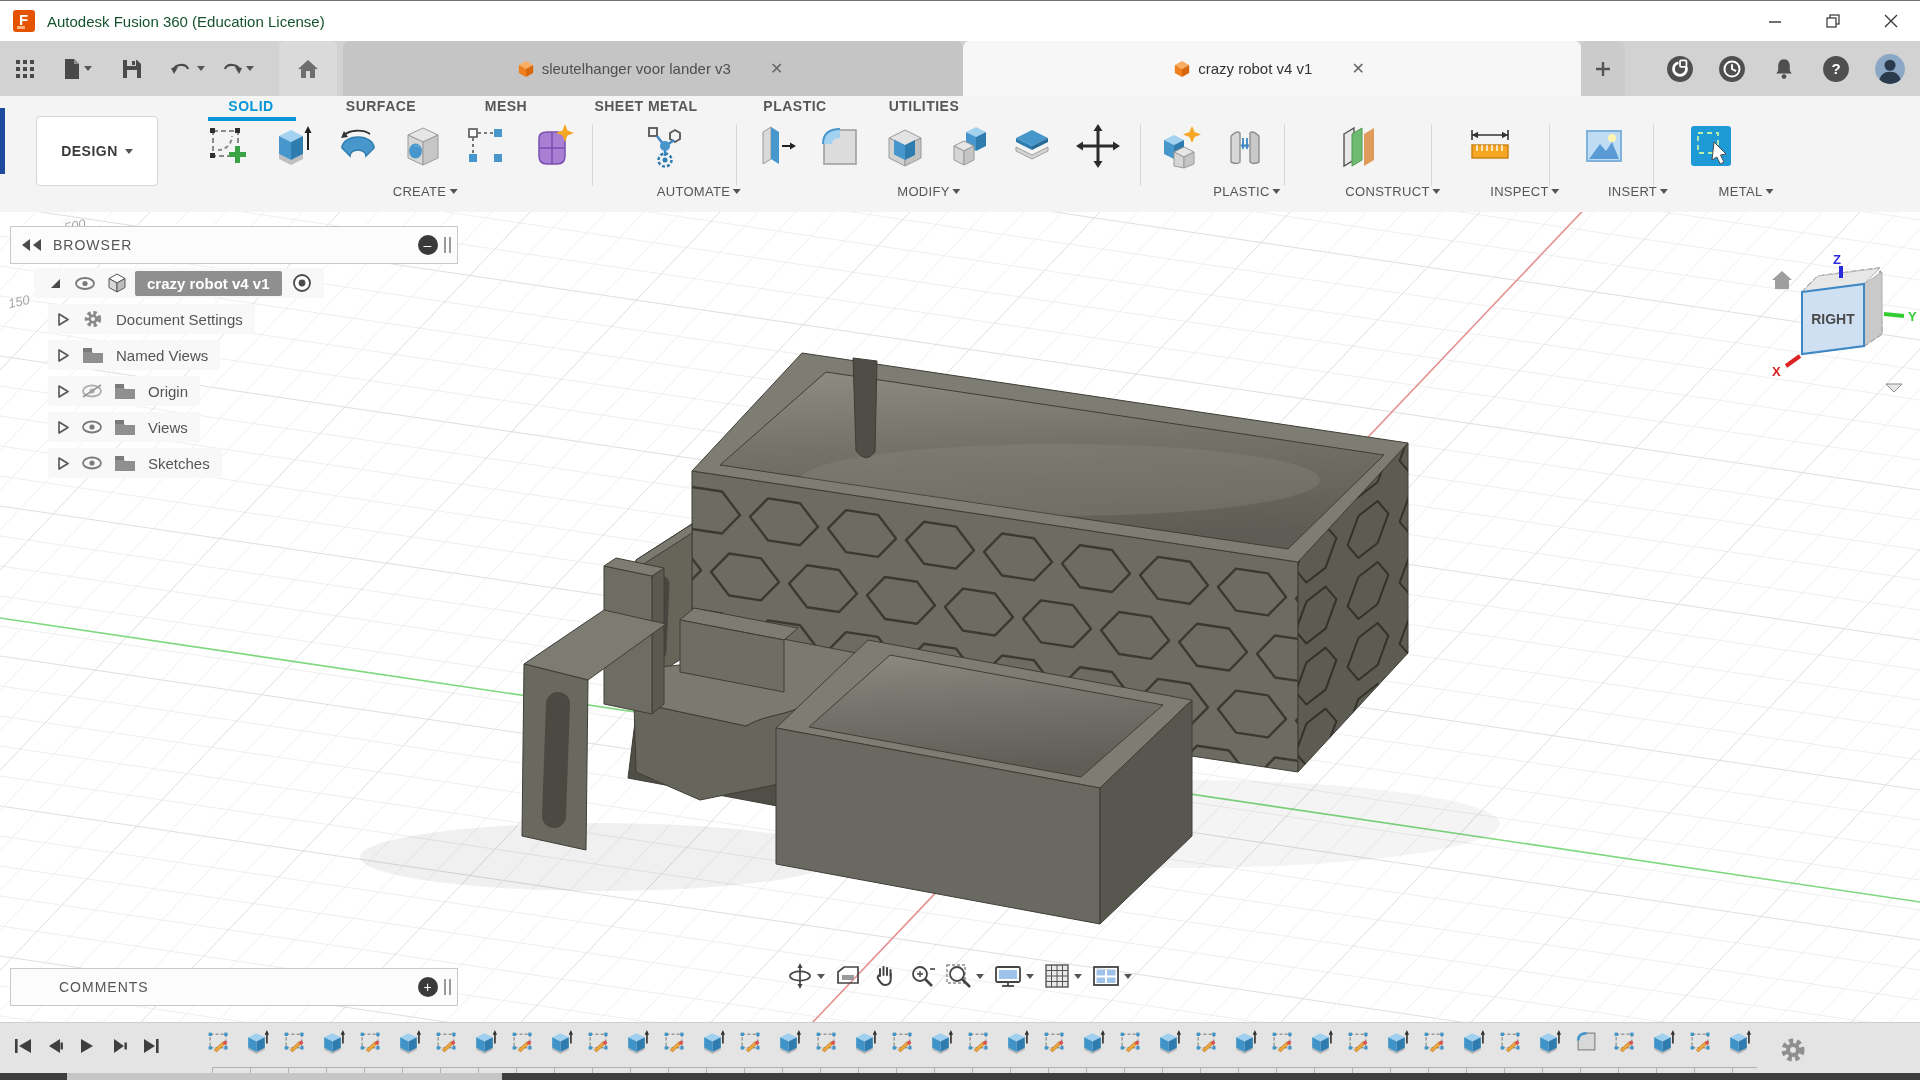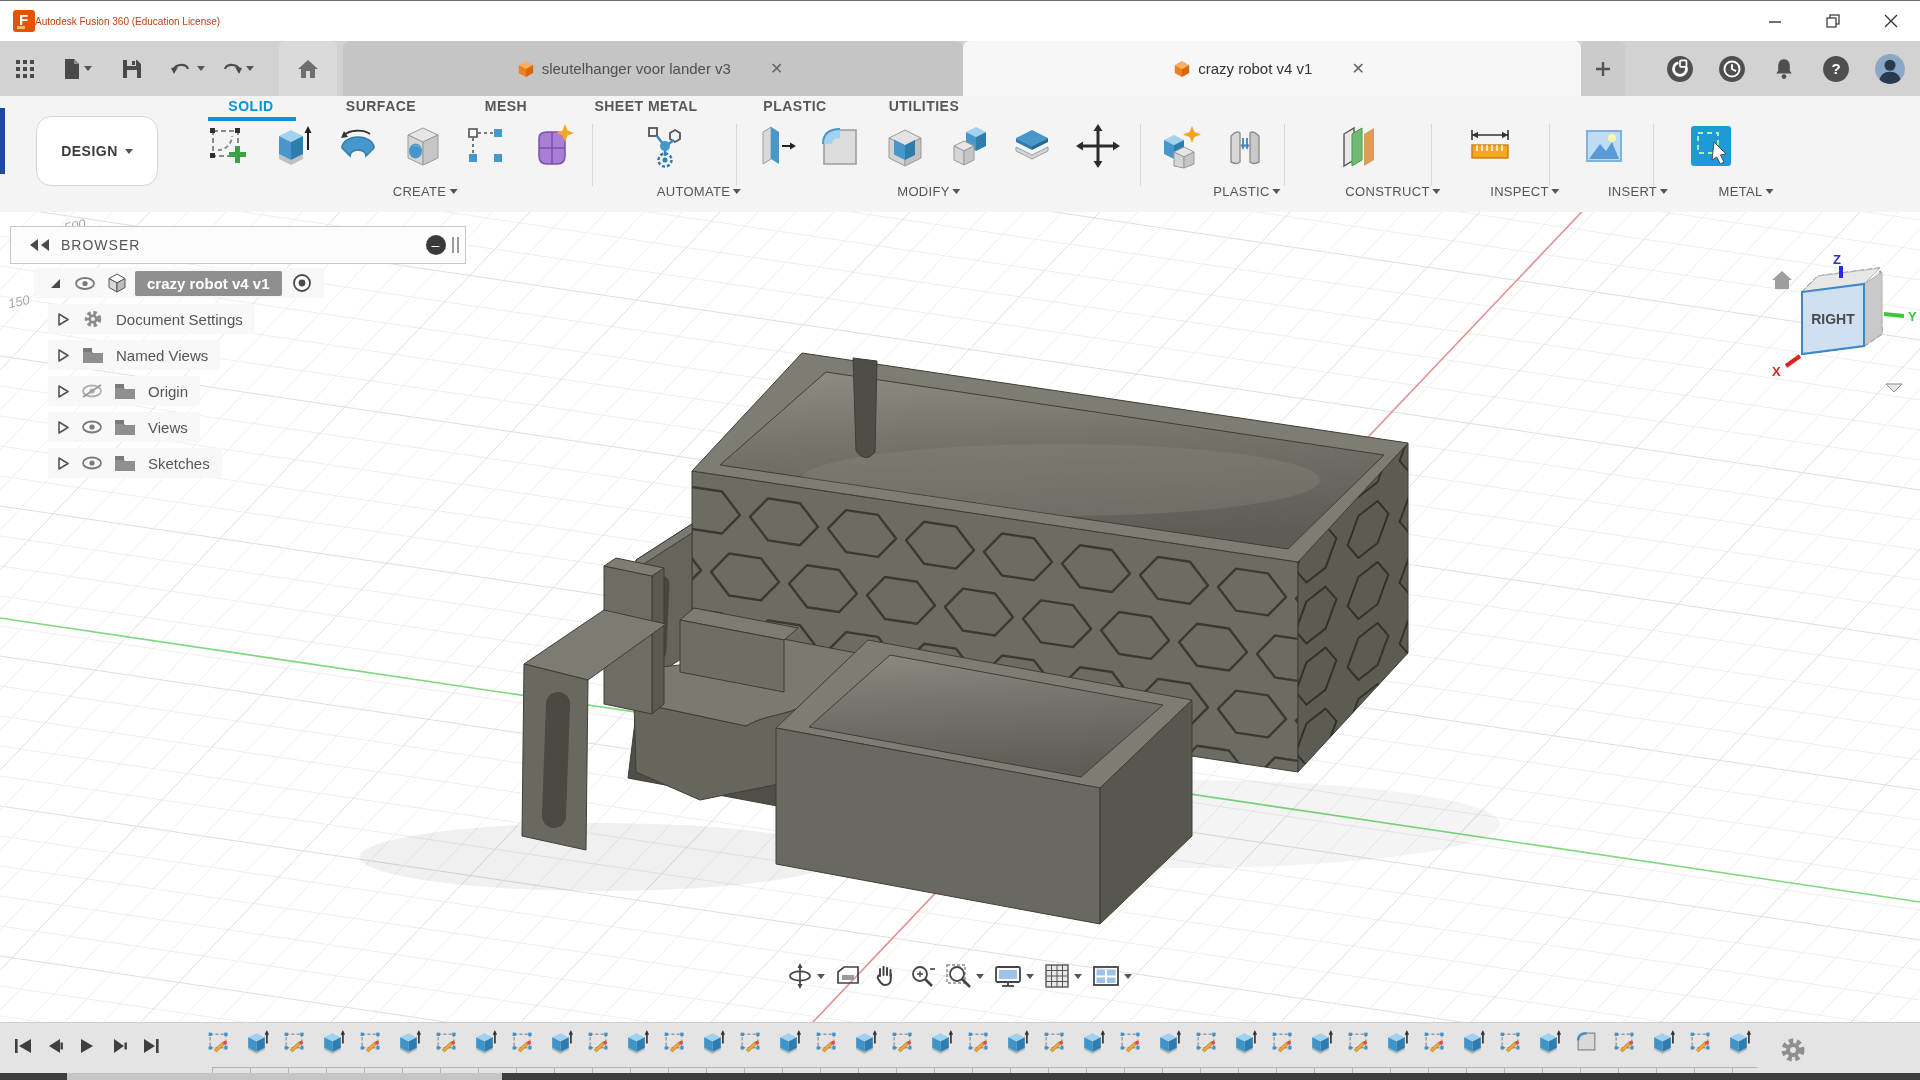--- a/index.html
+++ b/index.html
@@ -3,51 +3,51 @@
 <meta charset="utf-8">
 <style>
   html,body{margin:0;padding:0;background:#888;}
   .app{position:relative;width:1920px;height:1080px;background:#fff;overflow:hidden;
        font-family:"Liberation Sans",sans-serif;-webkit-font-smoothing:antialiased;}
   
   .titlebar{position:absolute;left:0;top:0;width:1920px;height:40px;background:#fff;border-top:1px solid #6f6f6f;display:flex;align-items:center;}
   .appicon{width:22px;height:22px;margin-left:13px;border-radius:3px;background:#e65300;position:relative;flex:none;}
   .appicon span{position:absolute;left:6px;top:1px;color:#fff;font-weight:bold;font-size:15px;}
   .appicon i{position:absolute;left:4px;bottom:3px;width:8px;height:3px;background:#ffb27a;}
-  .wintitle{font-size:10px;color:#c2410c;}
+  .wintitle{margin-left:12px;font-size:15px;color:#14532d;}
   .winctrls{margin-left:auto;display:flex;}
   .winbtn{width:58px;height:38px;display:flex;align-items:center;justify-content:center;}
   
   .qat{position:absolute;left:0;top:41px;width:1920px;height:55px;background:#d2d2d2;display:flex;align-items:center;}
   .qbtn{height:40px;display:flex;align-items:center;justify-content:center;padding:0 7px;}
   .caret{width:0;height:0;border-left:4px solid transparent;border-right:4px solid transparent;border-top:5px solid #555;margin-left:3px;}
   .homechip{width:58px;height:55px;background:#dadada;border-radius:6px 6px 0 0;display:flex;align-items:center;justify-content:center;}
   .doctab{height:55px;display:flex;align-items:center;justify-content:center;gap:7px;font-size:15px;}
   .doctab .x{font-size:16px;color:#666;margin-left:26px;padding:0 6px;}
   .tab-inactive{width:620px;background:#c5c5c5;color:#4f4f4f;border-radius:7px 7px 0 0;}
   .tab-active{width:618px;background:#f7f7f7;color:#333;border-radius:7px 7px 0 0;}
   .plustab{width:44px;height:55px;background:#cbcbcb;border-radius:6px 6px 0 0;display:flex;align-items:center;justify-content:center;}
   .rightcircles{margin-left:auto;margin-right:14px;display:flex;gap:24px;align-items:center;}
   
   .ribbon{position:absolute;left:0;top:96px;width:1920px;height:116px;background:#f4f4f4;border-bottom:1px solid #c9c9c9;}
   .bluestrip{position:absolute;left:0;top:12px;width:5px;height:66px;background:#1d4a9c;}
-  .designbtn{position:absolute;left:36px;top:20px;width:120px;height:68px;background:#fff;border:1px solid #d6d6d6;border-radius:15px;
+  .designbtn{position:absolute;left:36px;top:20px;width:120px;height:68px;background:#fff;border:1px solid #d6d6d6;border-radius:4px;
              display:flex;align-items:center;justify-content:center;font-size:14px;font-weight:bold;color:#3a3a3a;letter-spacing:.5px;}
   .rtab{position:absolute;top:2px;height:20px;font-size:14px;font-weight:bold;color:#575757;letter-spacing:.5px;transform:translateX(-50%);}
   .rtab.active{color:#0696d7;}
   .underline{position:absolute;left:208px;top:21px;width:88px;height:4px;background:#0696d7;}
   .ricon{position:absolute;top:26px;width:48px;height:48px;}
   .glabel{position:absolute;top:88px;transform:translateX(-50%);font-size:13px;color:#555;display:flex;align-items:center;letter-spacing:.3px;margin-left:35px;}
   .gsep{position:absolute;top:28px;width:1px;height:62px;background:#d8d8d8;}
   
   .viewport{position:absolute;left:0;top:212px;width:1920px;height:810px;background:#fff;}
   .dim{position:absolute;color:#909090;opacity:.8;font-size:13px;font-style:italic;}
   
   .panelbar{position:absolute;left:10px;width:446px;height:36px;background:rgba(252,252,252,.97);border:1px solid #c9c9c9;
-            display:flex;align-items:center;font-size:14px;color:#555;letter-spacing:1px;padding-left:8px;}
+            display:flex;align-items:center;font-size:14px;color:#555;letter-spacing:1px;}
   .panelbar .grow{flex:1;}
   .circlebtn{width:20px;height:20px;border-radius:50%;background:#3a3a3a;color:#fff;display:flex;align-items:center;justify-content:center;font-size:14px;line-height:1;margin-right:6px;}
   .grip{width:3px;height:16px;border-left:2px solid #9a9a9a;border-right:2px solid #9a9a9a;margin-right:6px;}
   .btree{position:absolute;left:34px;top:56px;font-size:15px;color:#555;}
   .brow{display:flex;align-items:center;height:30px;margin-bottom:6px;background:rgba(247,247,247,.93);padding:0 12px 0 8px;width:max-content;border-radius:2px;}
   .brow .lbl{margin-left:12px;}
   .rootchip{background:#8f8f8f;color:#fff;font-weight:bold;padding:4px 12px;border-radius:2px;margin-left:8px;}
   .ind1{margin-left:14px;}
   
   .navbar{position:absolute;left:786px;top:750px;display:flex;align-items:center;gap:9px;}
@@ -867,20 +867,26 @@
             <rect x="3" y="5" width="24" height="18" fill="none" stroke="#444" stroke-width="1.8"></rect>
             <rect x="5.5" y="7.5" width="8.5" height="6" fill="#9fc3e8"></rect>
             <rect x="16" y="7.5" width="8.5" height="6" fill="#9fc3e8"></rect>
             <rect x="5.5" y="15.5" width="8.5" height="5.5" fill="#9fc3e8"></rect>
             <rect x="16" y="15.5" width="8.5" height="5.5" fill="#9fc3e8"></rect>
           </svg>
         <span class="caret"></span>
       </span>
     </div>
 
+    <div class="panelbar" style="top:756px">
+      <span style="margin-left:48px">COMMENTS</span>
+      <span class="grow"></span>
+      <span class="circlebtn">+</span>
+      <span class="grip"></span>
+    </div>
   </div>
 
   <div class="timeline">
     <div class="playback">
       <span class="pbtn">
           <svg width="20" height="18">
             <rect x="2" y="2" width="2.6" height="14" fill="#3f3f3f"></rect>
             <polygon points="18,2 18,16 6,9" fill="#3f3f3f"></polygon>
           </svg>
         </span>

